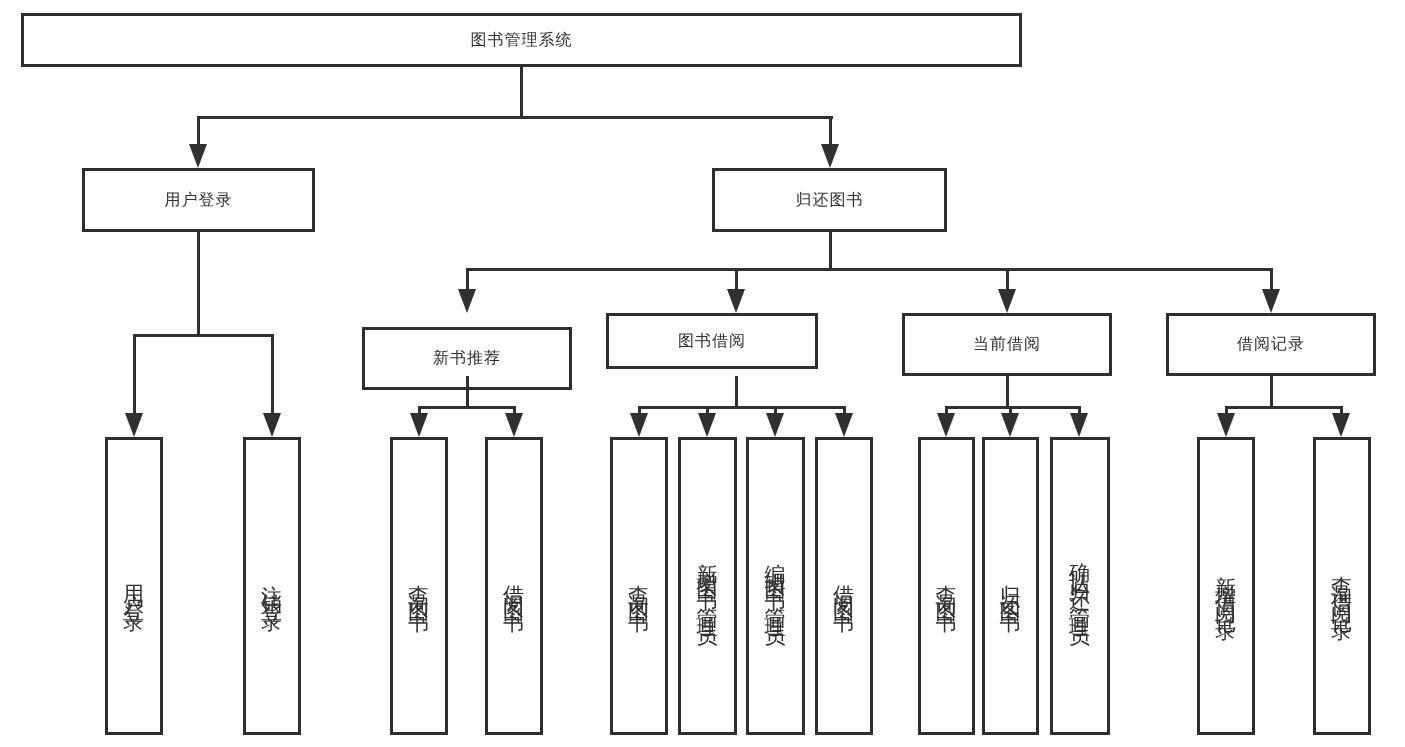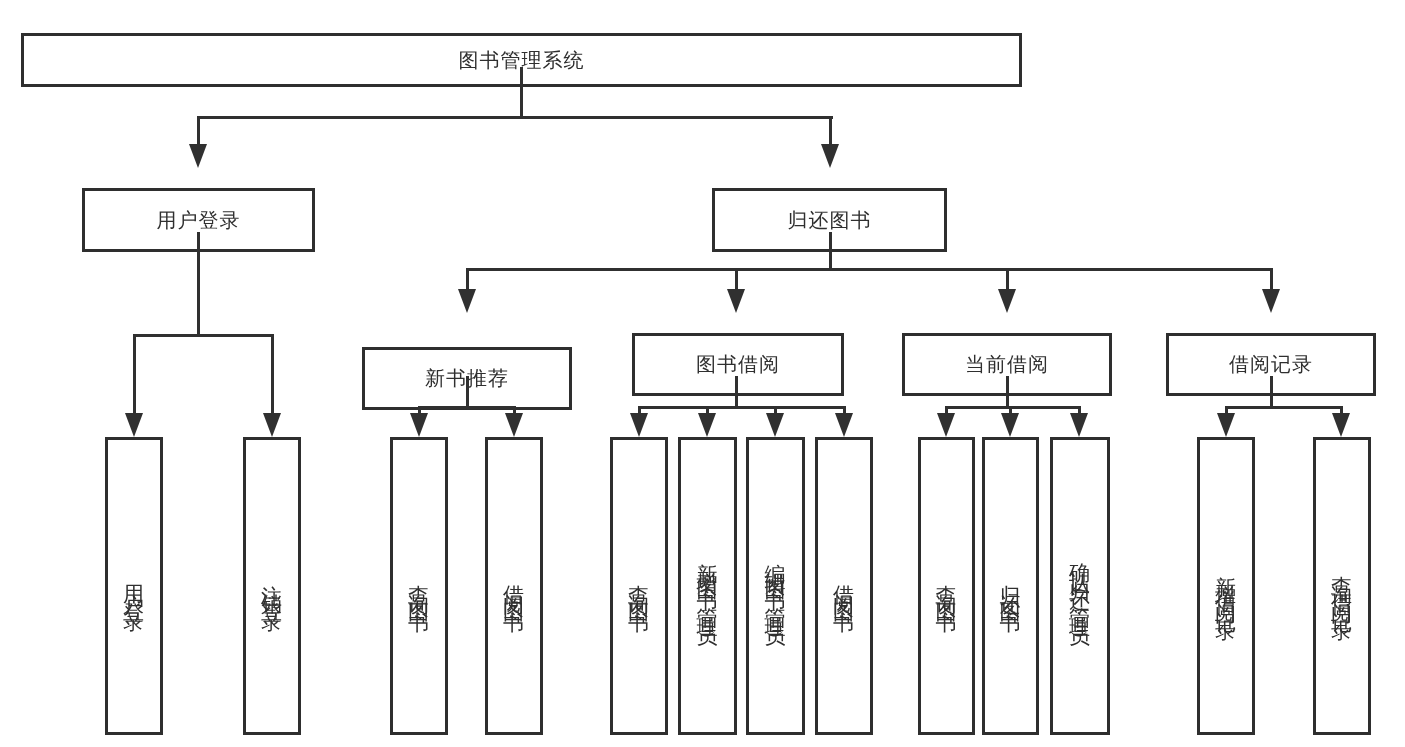--- a/index.html
+++ b/index.html
@@ -4,21 +4,21 @@
 <style>
   html,body{margin:0;padding:0;background:#ffffff;}
   .stage{
     position:relative;width:1405px;height:747px;background:#ffffff;overflow:hidden;
     font-family:"Liberation Sans", sans-serif;color:#2f2f2f;
   }
   .box{
     position:absolute;background:#ffffff;border:3px solid #2e2e2e;box-sizing:border-box;
     display:flex;align-items:center;justify-content:center;
   }
-  .hbox{font-size:20px;letter-spacing:1px;margin-top:20px;}
+  .hbox{font-size:16px;letter-spacing:1px;}
   .vbox{
     writing-mode:vertical-rl;text-orientation:mixed;
     font-size:21px;letter-spacing:9px;line-height:1;
   }
   .hl{position:absolute;height:3px;background:#303030;}
   .vl{position:absolute;width:3px;background:#303030;}
   .ar{
     position:absolute;width:0;height:0;
     border-left:9px solid transparent;border-right:9px solid transparent;
     border-top:24px solid #303030;
@@ -57,21 +57,21 @@
   <div class="vl" style="left:466px;top:268px;height:26px"></div>
   <div class="ar" style="left:458px;top:289px"></div>
   <div class="vl" style="left:735px;top:268px;height:26px"></div>
   <div class="ar" style="left:727px;top:289px"></div>
   <div class="vl" style="left:1006px;top:268px;height:26px"></div>
   <div class="ar" style="left:998px;top:289px"></div>
   <div class="vl" style="left:1270px;top:268px;height:26px"></div>
   <div class="ar" style="left:1262px;top:289px"></div>
 
   <div class="box hbox" style="left:362px;top:327px;width:210px;height:63px">新书推荐</div>
-  <div class="box hbox" style="left:632px;top:313px;width:212px;height:63px">图书借阅</div>
+  <div class="box hbox" style="left:606px;top:313px;width:212px;height:56px">图书借阅</div>
   <div class="box hbox" style="left:902px;top:313px;width:210px;height:63px">当前借阅</div>
   <div class="box hbox" style="left:1166px;top:313px;width:210px;height:63px">借阅记录</div>
 
   <div class="vl" style="left:466px;top:376px;height:32px"></div>
   <div class="hl" style="left:418px;top:406px;width:98px"></div>
   <div class="vl" style="left:418px;top:406px;height:13px"></div>
   <div class="ar" style="left:410px;top:413px"></div>
   <div class="vl" style="left:513px;top:406px;height:13px"></div>
   <div class="ar" style="left:505px;top:413px"></div>
 

